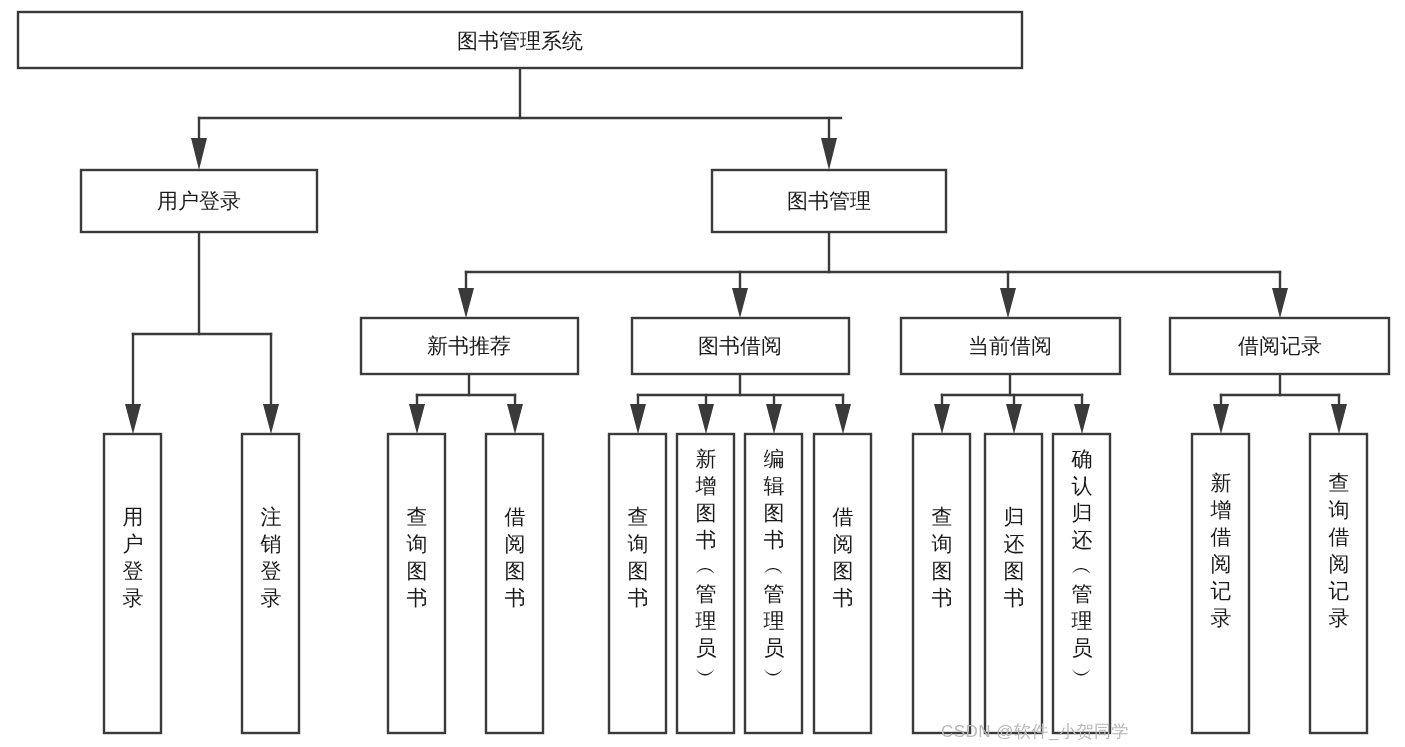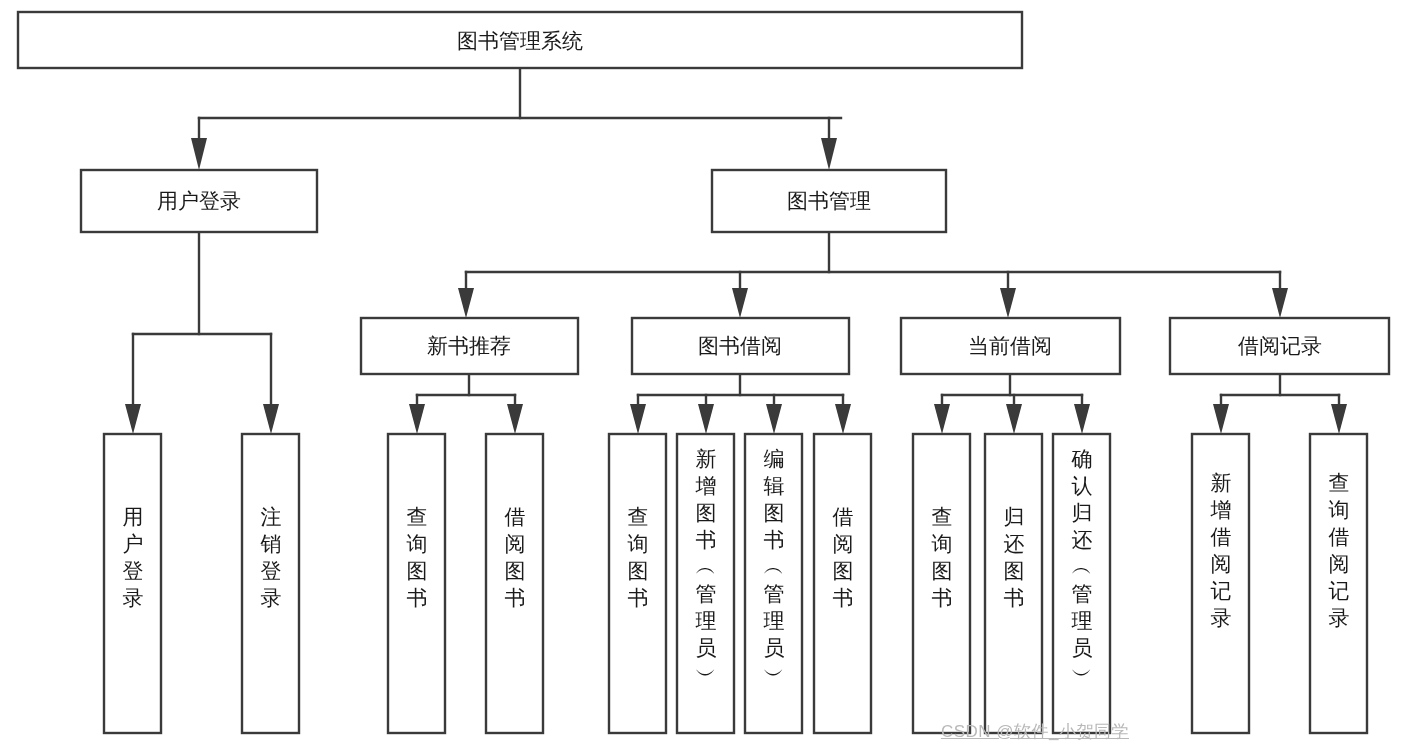--- a/index.html
+++ b/index.html
@@ -56,21 +56,20 @@
   }
   .watermark-text {
     position: absolute;
     right: 8px;
     bottom: 4px;
     font-family: "Liberation Sans", "DejaVu Sans", sans-serif;
     font-size: 17px;
     color: #b8b8b8;
     white-space: nowrap;
     letter-spacing: 0.5px;
-    text-decoration: underline;
   }
 </style>
 </head>
 <body>
 
 <div id="diagram-root">
 
   <svg class="tree-canvas" viewBox="0 0 1405 747" xmlns="http://www.w3.org/2000/svg">
 
     <g>

